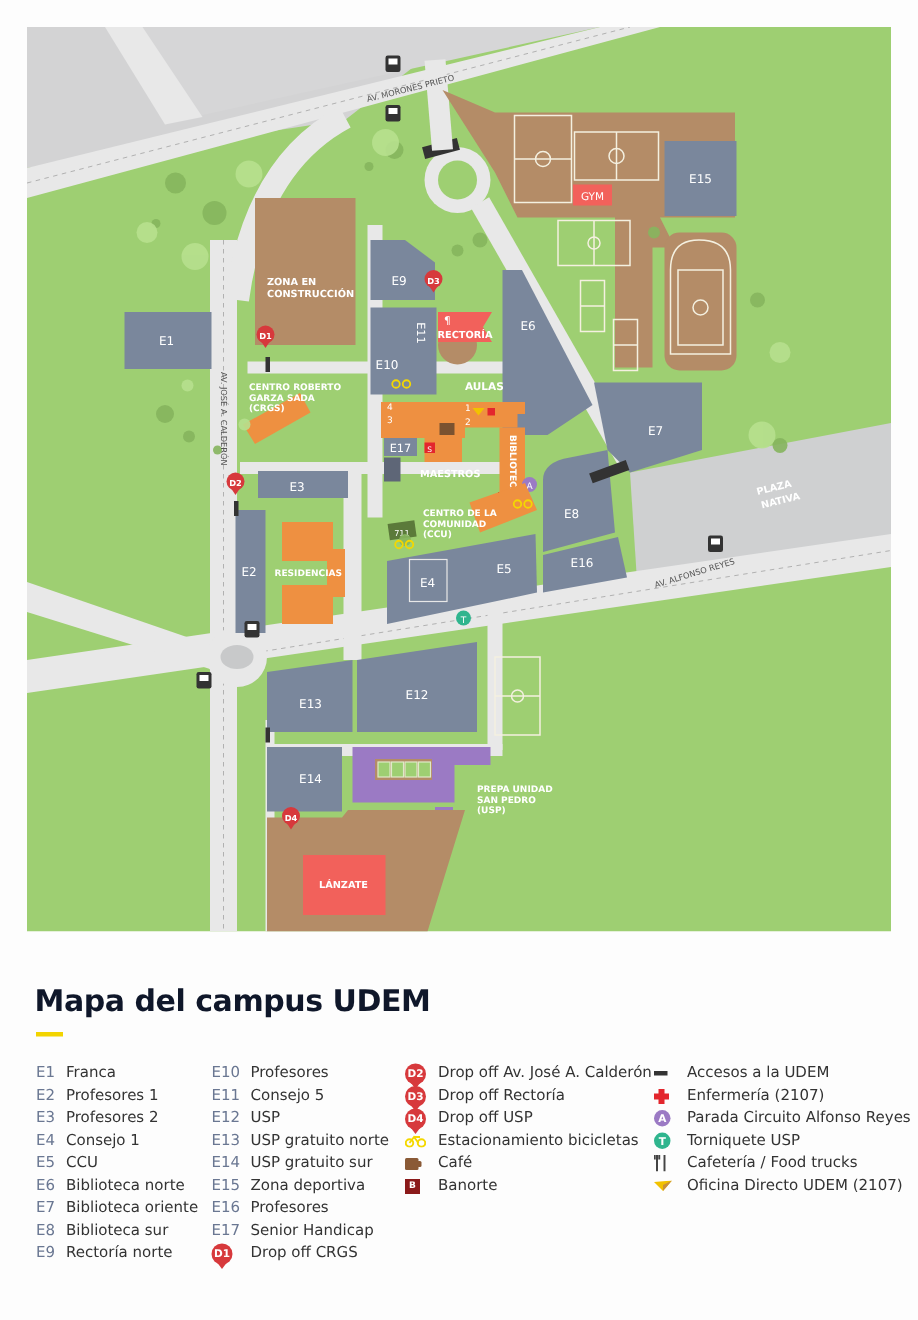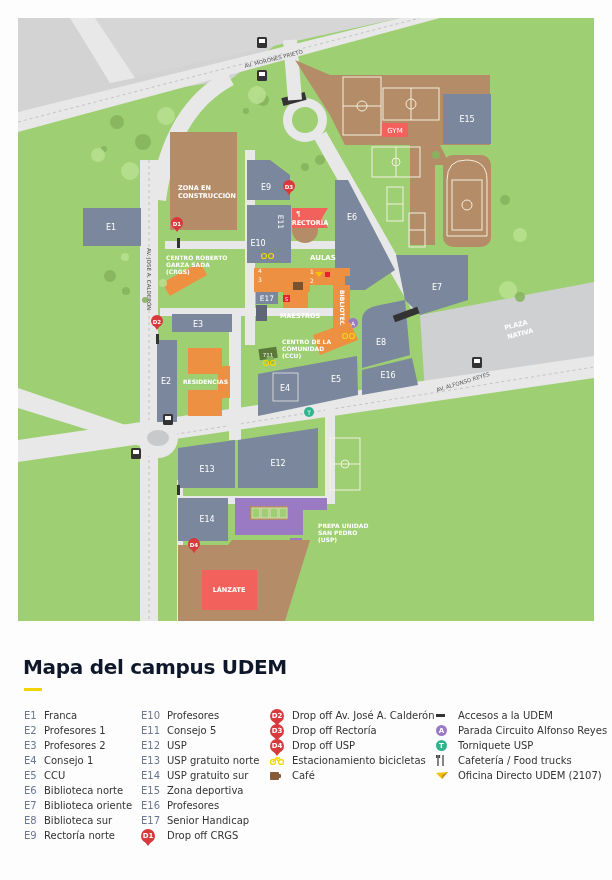--- a/index.html
+++ b/index.html
@@ -420,28 +420,42 @@
     </div>
   <div class="row">
       <span class="ic">
         <svg width="12" height="8" viewBox="0 0 12 8">
           <rect x="0" y="0" width="9" height="8" rx="1" fill="#8a5a36"></rect>
           <rect x="8" y="2" width="3" height="4" rx="1" fill="#8a5a36"></rect>
         </svg>
       </span>
       <span>Café</span>
     </div>
+  <div class="row">
+      <span class="ic">
+        <span class="sq" style="background:#8b1a1a;">B</span>
+      </span>
+      <span>Banorte</span>
+    </div>
 </div>
 
 <div class="col" style="left:436px;">
   <div class="row">
       <span class="ic">
         <span style="width:9px;height:3px;background:#333;display:inline-block;"></span>
       </span>
       <span>Accesos a la UDEM</span>
+    </div>
+  <div class="row">
+      <span class="ic">
+        <svg width="10" height="10" viewBox="0 0 10 10">
+          <path d="M3,0 H7 V3 H10 V7 H7 V10 H3 V7 H0 V3 H3 Z" fill="#e3262d"></path>
+        </svg>
+      </span>
+      <span>Enfermería (2107)</span>
     </div>
   <div class="row">
       <span class="ic">
         <span class="circ" style="background:#9b7ac4;">A</span>
       </span>
       <span>Parada Circuito Alfonso Reyes</span>
     </div>
   <div class="row">
       <span class="ic">
         <span class="circ" style="background:#2fb58e;">T</span>

